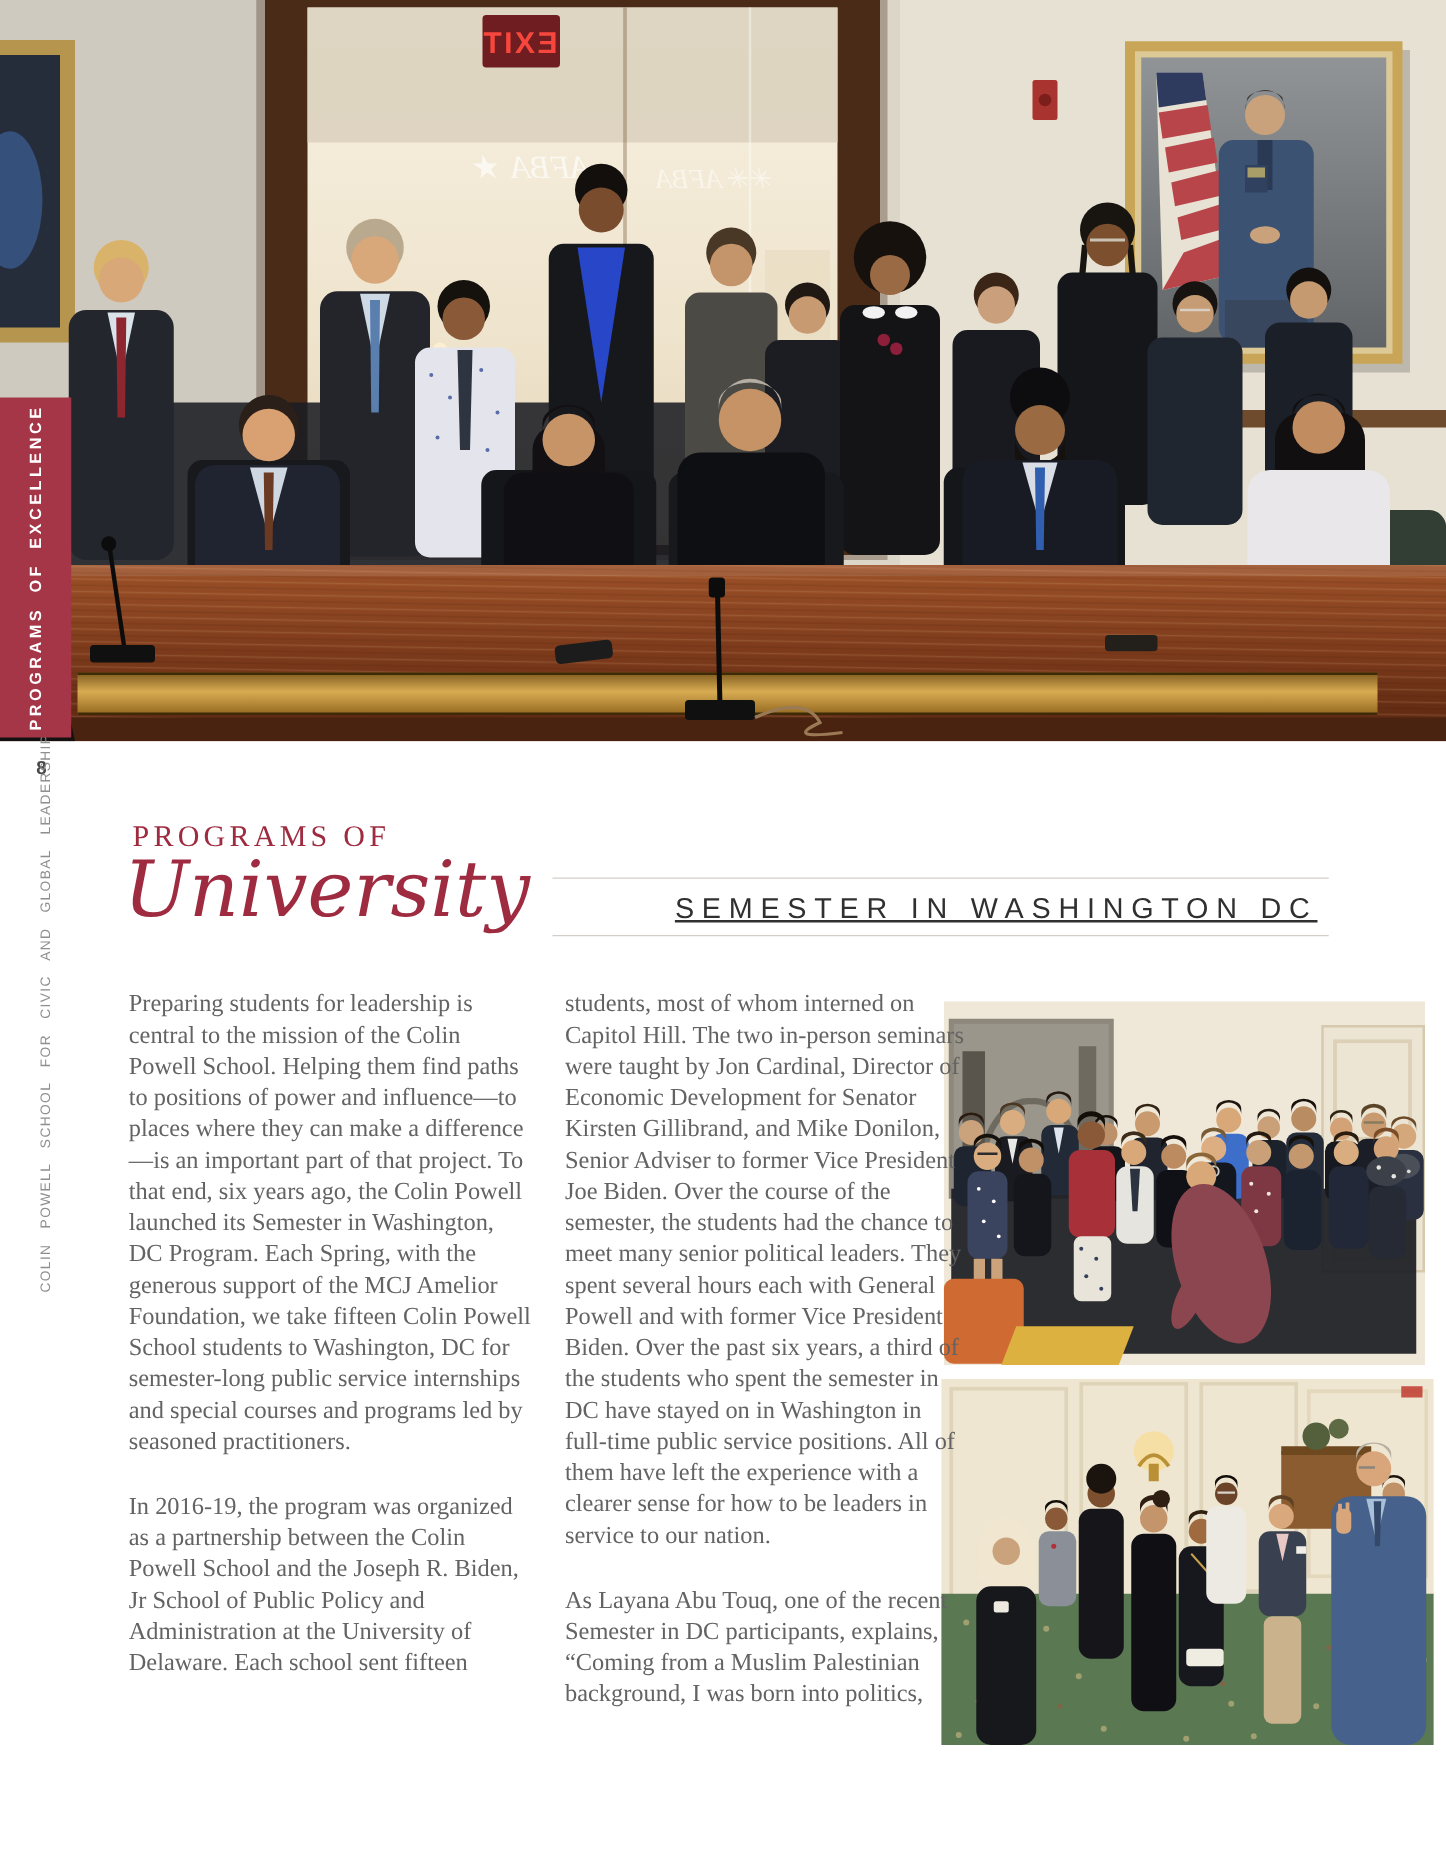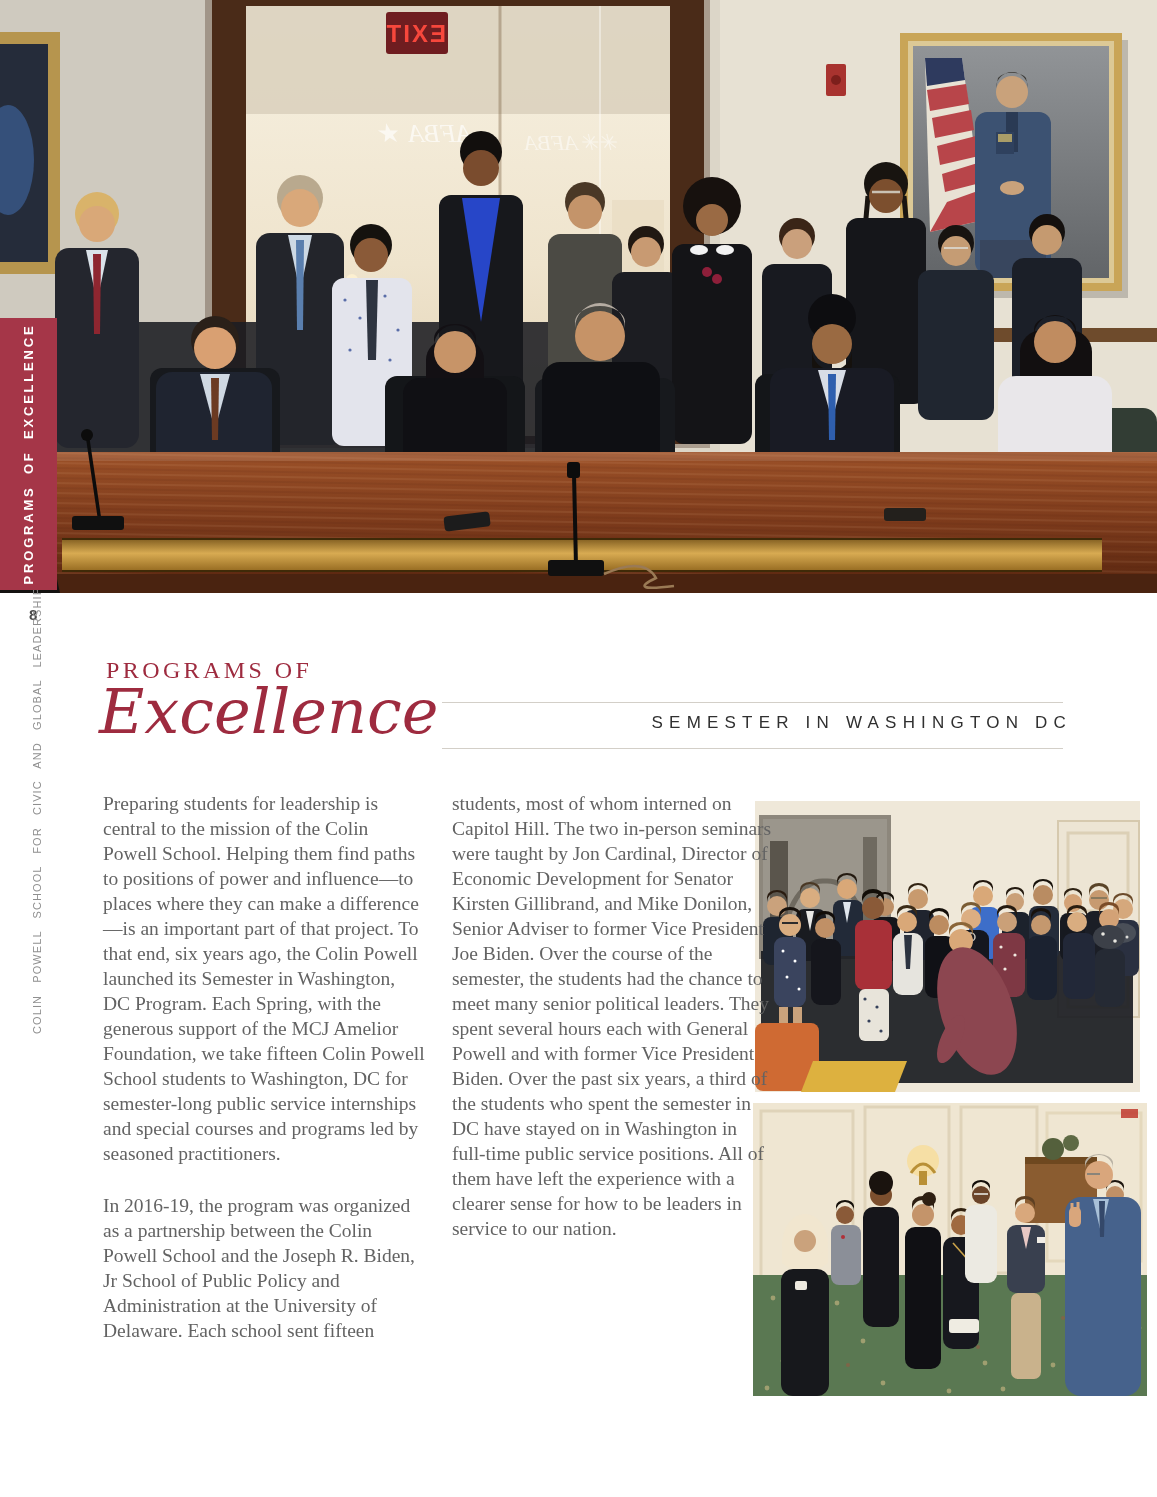--- a/index.html
+++ b/index.html
@@ -27,23 +27,23 @@
 
   
   .eyebrow{position:absolute;left:106px;top:657px;font-size:24px;letter-spacing:3.4px;
       color:#9e2b3f;font-family:"Liberation Serif", serif;z-index:4;}
   .big-title{position:absolute;left:99px;top:681px;font-size:62px;line-height:1;
       font-style:italic;font-family:"DejaVu Serif", serif;color:#9e2b3f;z-index:4;}
 
   .rule{position:absolute;height:1px;background:#d3cfc8;z-index:4;}
   .rule-top{left:442px;top:702px;width:621px;}
   .rule-bottom{left:442px;top:748px;width:621px;}
-  .section-label{position:absolute;left:454px;top:713px;width:618px;text-align:right;
-      font-family:"Liberation Sans", sans-serif;font-size:17px;letter-spacing:6.2px;
-      color:#303030;white-space:nowrap;z-index:4;}
+  .section-label{position:absolute;left:436px;top:713px;width:618px;text-align:right;
+      font-family:"Liberation Sans", sans-serif;font-size:23px;letter-spacing:6.2px;
+      color:#303030;white-space:nowrap;z-index:4;text-decoration:underline;}
 
   
   .col{position:absolute;top:791px;z-index:4;}
   .col-left{left:103px;width:323px;}
   .col-right{left:452px;width:320px;}
   .col p{margin:0 0 27px 0;font-size:19.5px;line-height:25px;color:#636363;
       font-family:"Liberation Serif", serif;}
 
   
   .photo2{position:absolute;left:755px;top:801px;width:385px;height:291px;z-index:3;}
@@ -304,32 +304,33 @@
   </div>
 
   <div class="red-tab">
     <div class="red-tab-inner">PROGRAMS OF EXCELLENCE</div>
   </div>
 
   <div class="page-number">8</div>
   <div class="edge-label">COLIN POWELL SCHOOL FOR CIVIC AND GLOBAL LEADERSHIP</div>
 
   <div class="eyebrow">PROGRAMS OF</div>
-  <div class="big-title">Excellence</div>
+  <div class="big-title">University</div>
 
   <div class="rule rule-top"></div>
   <div class="section-label">SEMESTER IN WASHINGTON DC</div>
   <div class="rule rule-bottom"></div>
 
   <div class="col col-left">
     <p>Preparing students for leadership is central to the mission of the Colin Powell School. Helping them find paths to positions of power and influence—to places where they can make a difference—is an important part of that project. To that end, six years ago, the Colin Powell launched its Semester in Washington, DC Program. Each Spring, with the generous support of the MCJ Amelior Foundation, we take fifteen Colin Powell School students to Washington, DC for semester-long public service internships and special courses and programs led by seasoned practitioners.</p>
     <p>In 2016-19, the program was organized as a partnership between the Colin Powell School and the Joseph R. Biden, Jr School of Public Policy and Administration at the University of Delaware. Each school sent fifteen</p>
   </div>
   <div class="col col-right">
     <p>students, most of whom interned on Capitol Hill. The two in-person seminars were taught by Jon Cardinal, Director of Economic Development for Senator Kirsten Gillibrand, and Mike Donilon, Senior Adviser to former Vice President Joe Biden. Over the course of the semester, the students had the chance to meet many senior political leaders. They spent several hours each with General Powell and with former Vice President Biden. Over the past six years, a third of the students who spent the semester in DC have stayed on in Washington in full-time public service positions. All of them have left the experience with a clearer sense for how to be leaders in service to our nation.</p>
+    <p>As Layana Abu Touq, one of the recent Semester in DC participants, explains, “Coming from a Muslim Palestinian background, I was born into politics,</p>
   </div>
 
   <div class="photo2">
     <svg width="385" height="291" viewBox="0 0 385 291">
       <rect x="0" y="0" width="385" height="291" fill="#efe8d9"></rect>
       <g>
         <rect x="6" y="16" width="128" height="140" fill="#9b968c" stroke="#8d877c" stroke-width="4"></rect>
         <path d="M30,140 a38,60 0 0 1 40,-60 a38,60 0 0 1 40,60" fill="none" stroke="#6f6a60" stroke-width="5"></path>
         <rect x="15" y="40" width="18" height="80" fill="#5a554c"></rect>
         <rect x="108" y="36" width="14" height="90" fill="#6f6a60"></rect>

